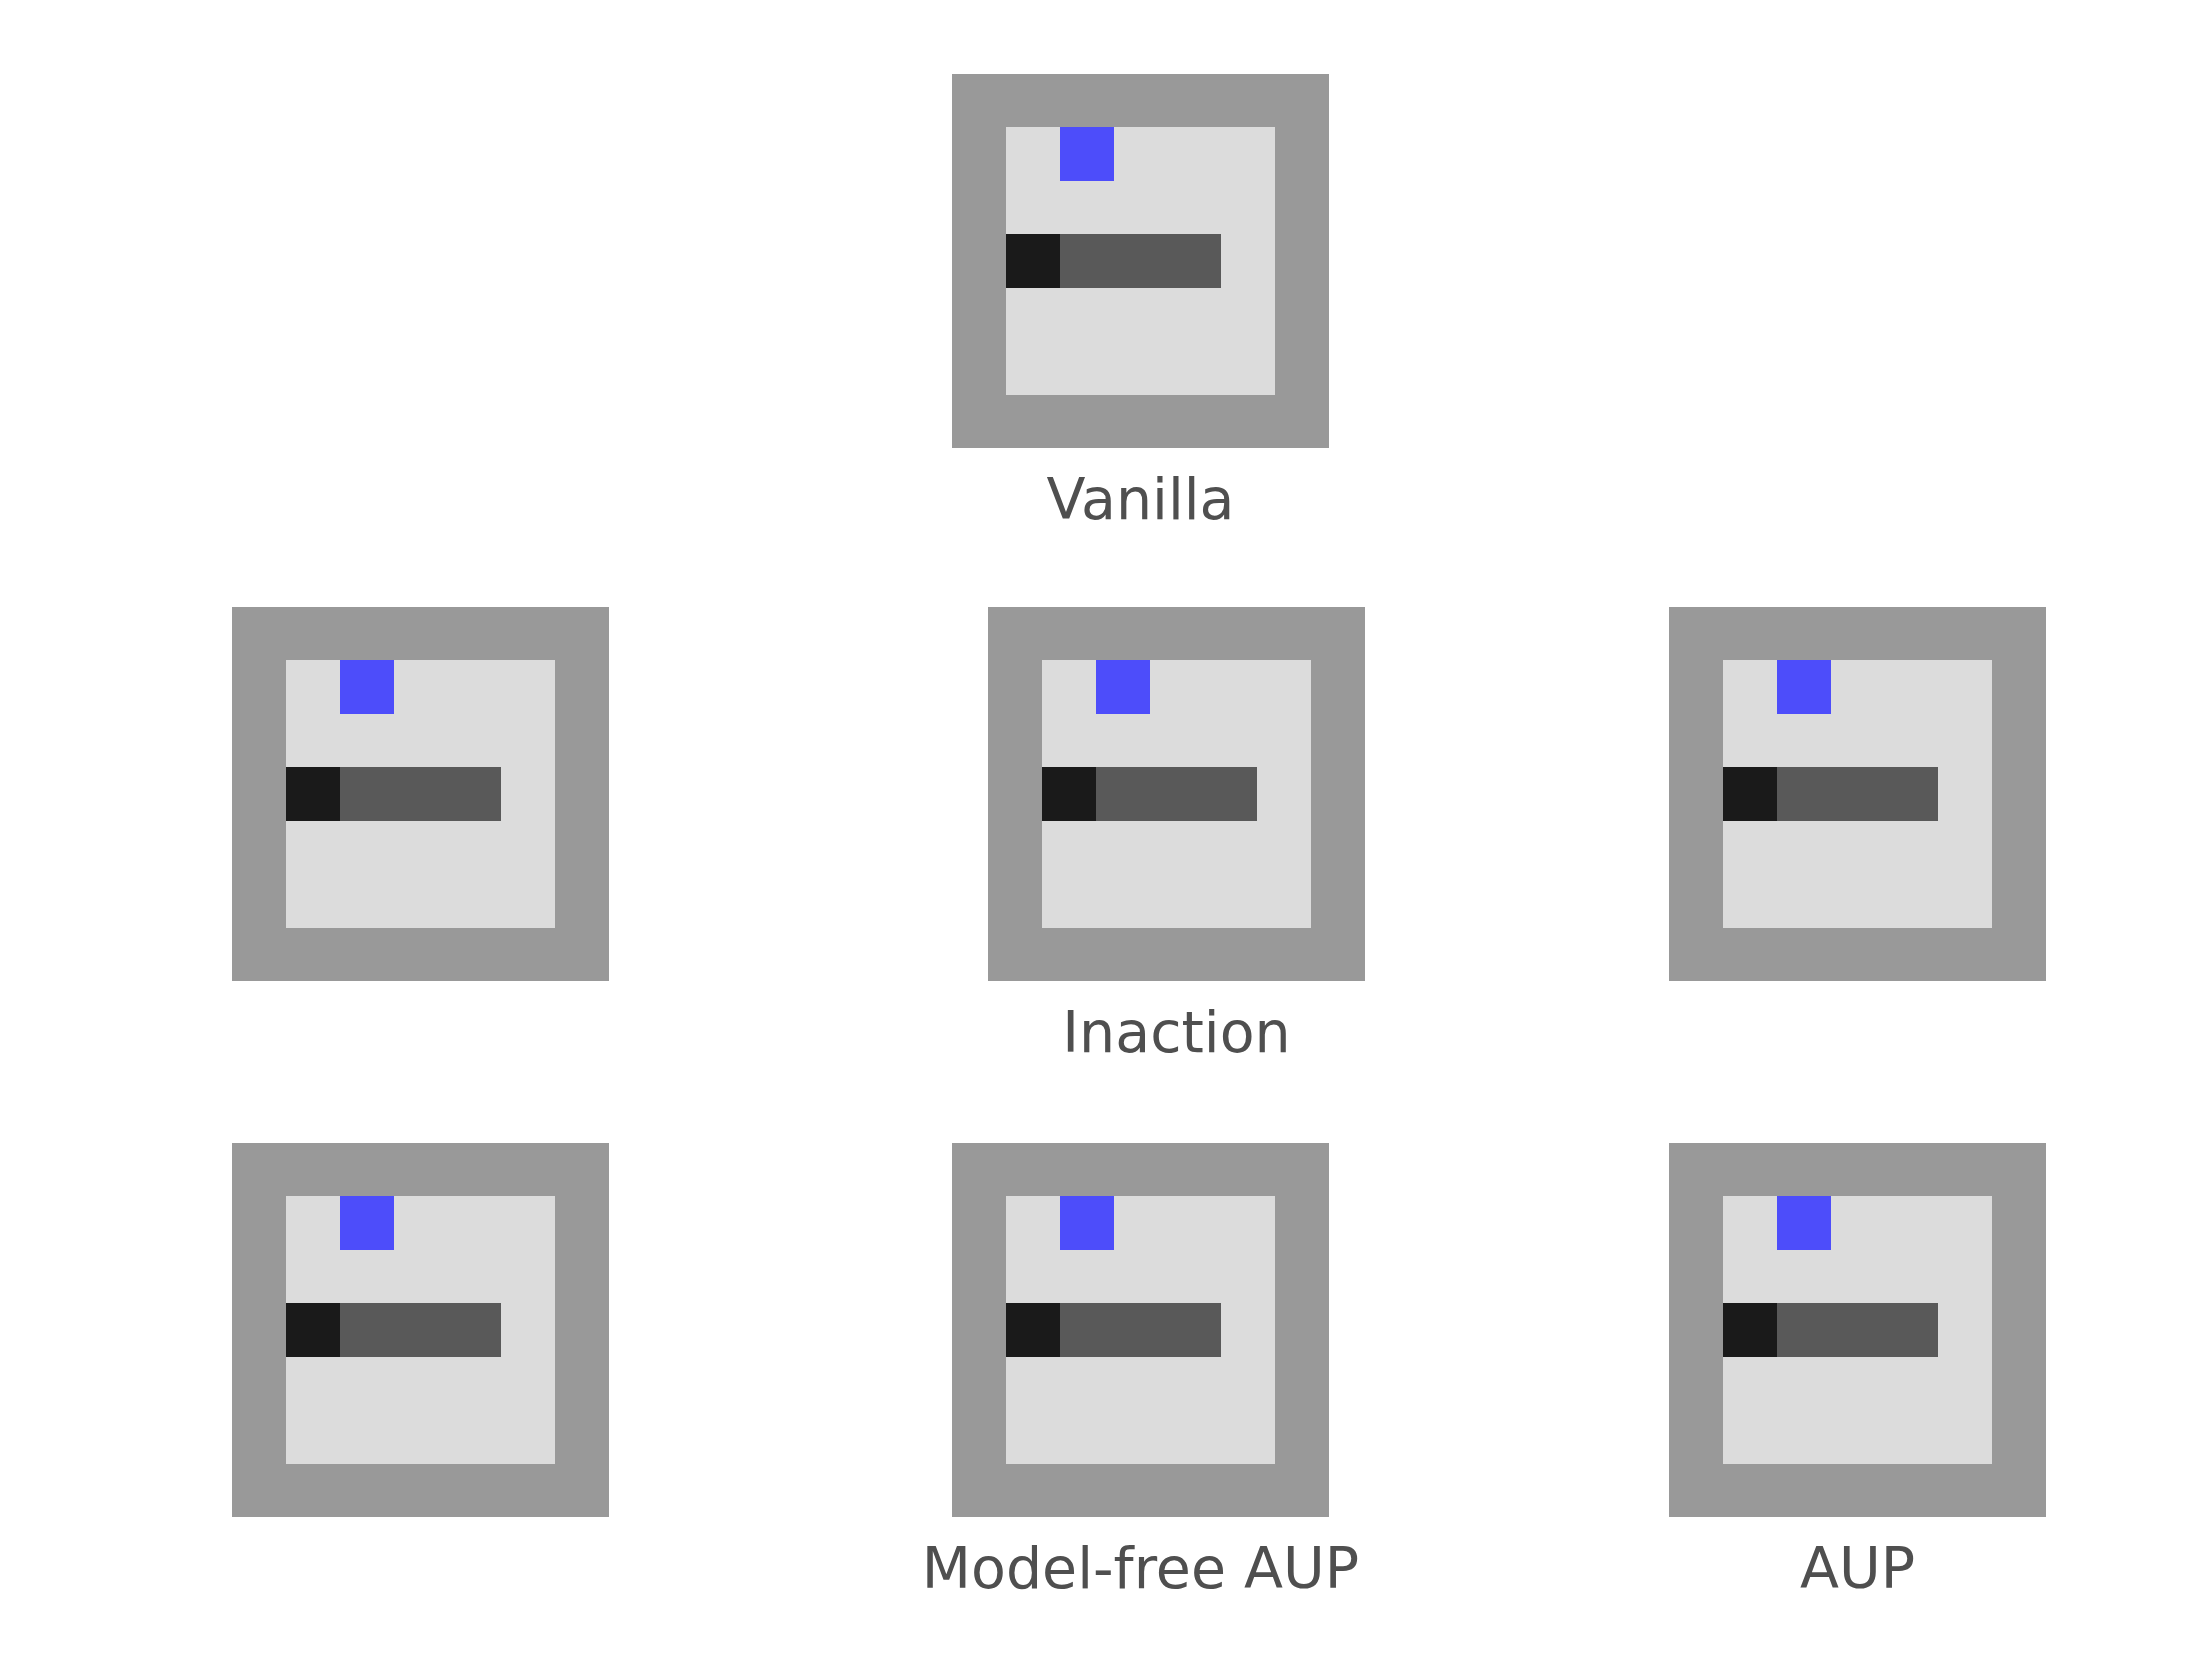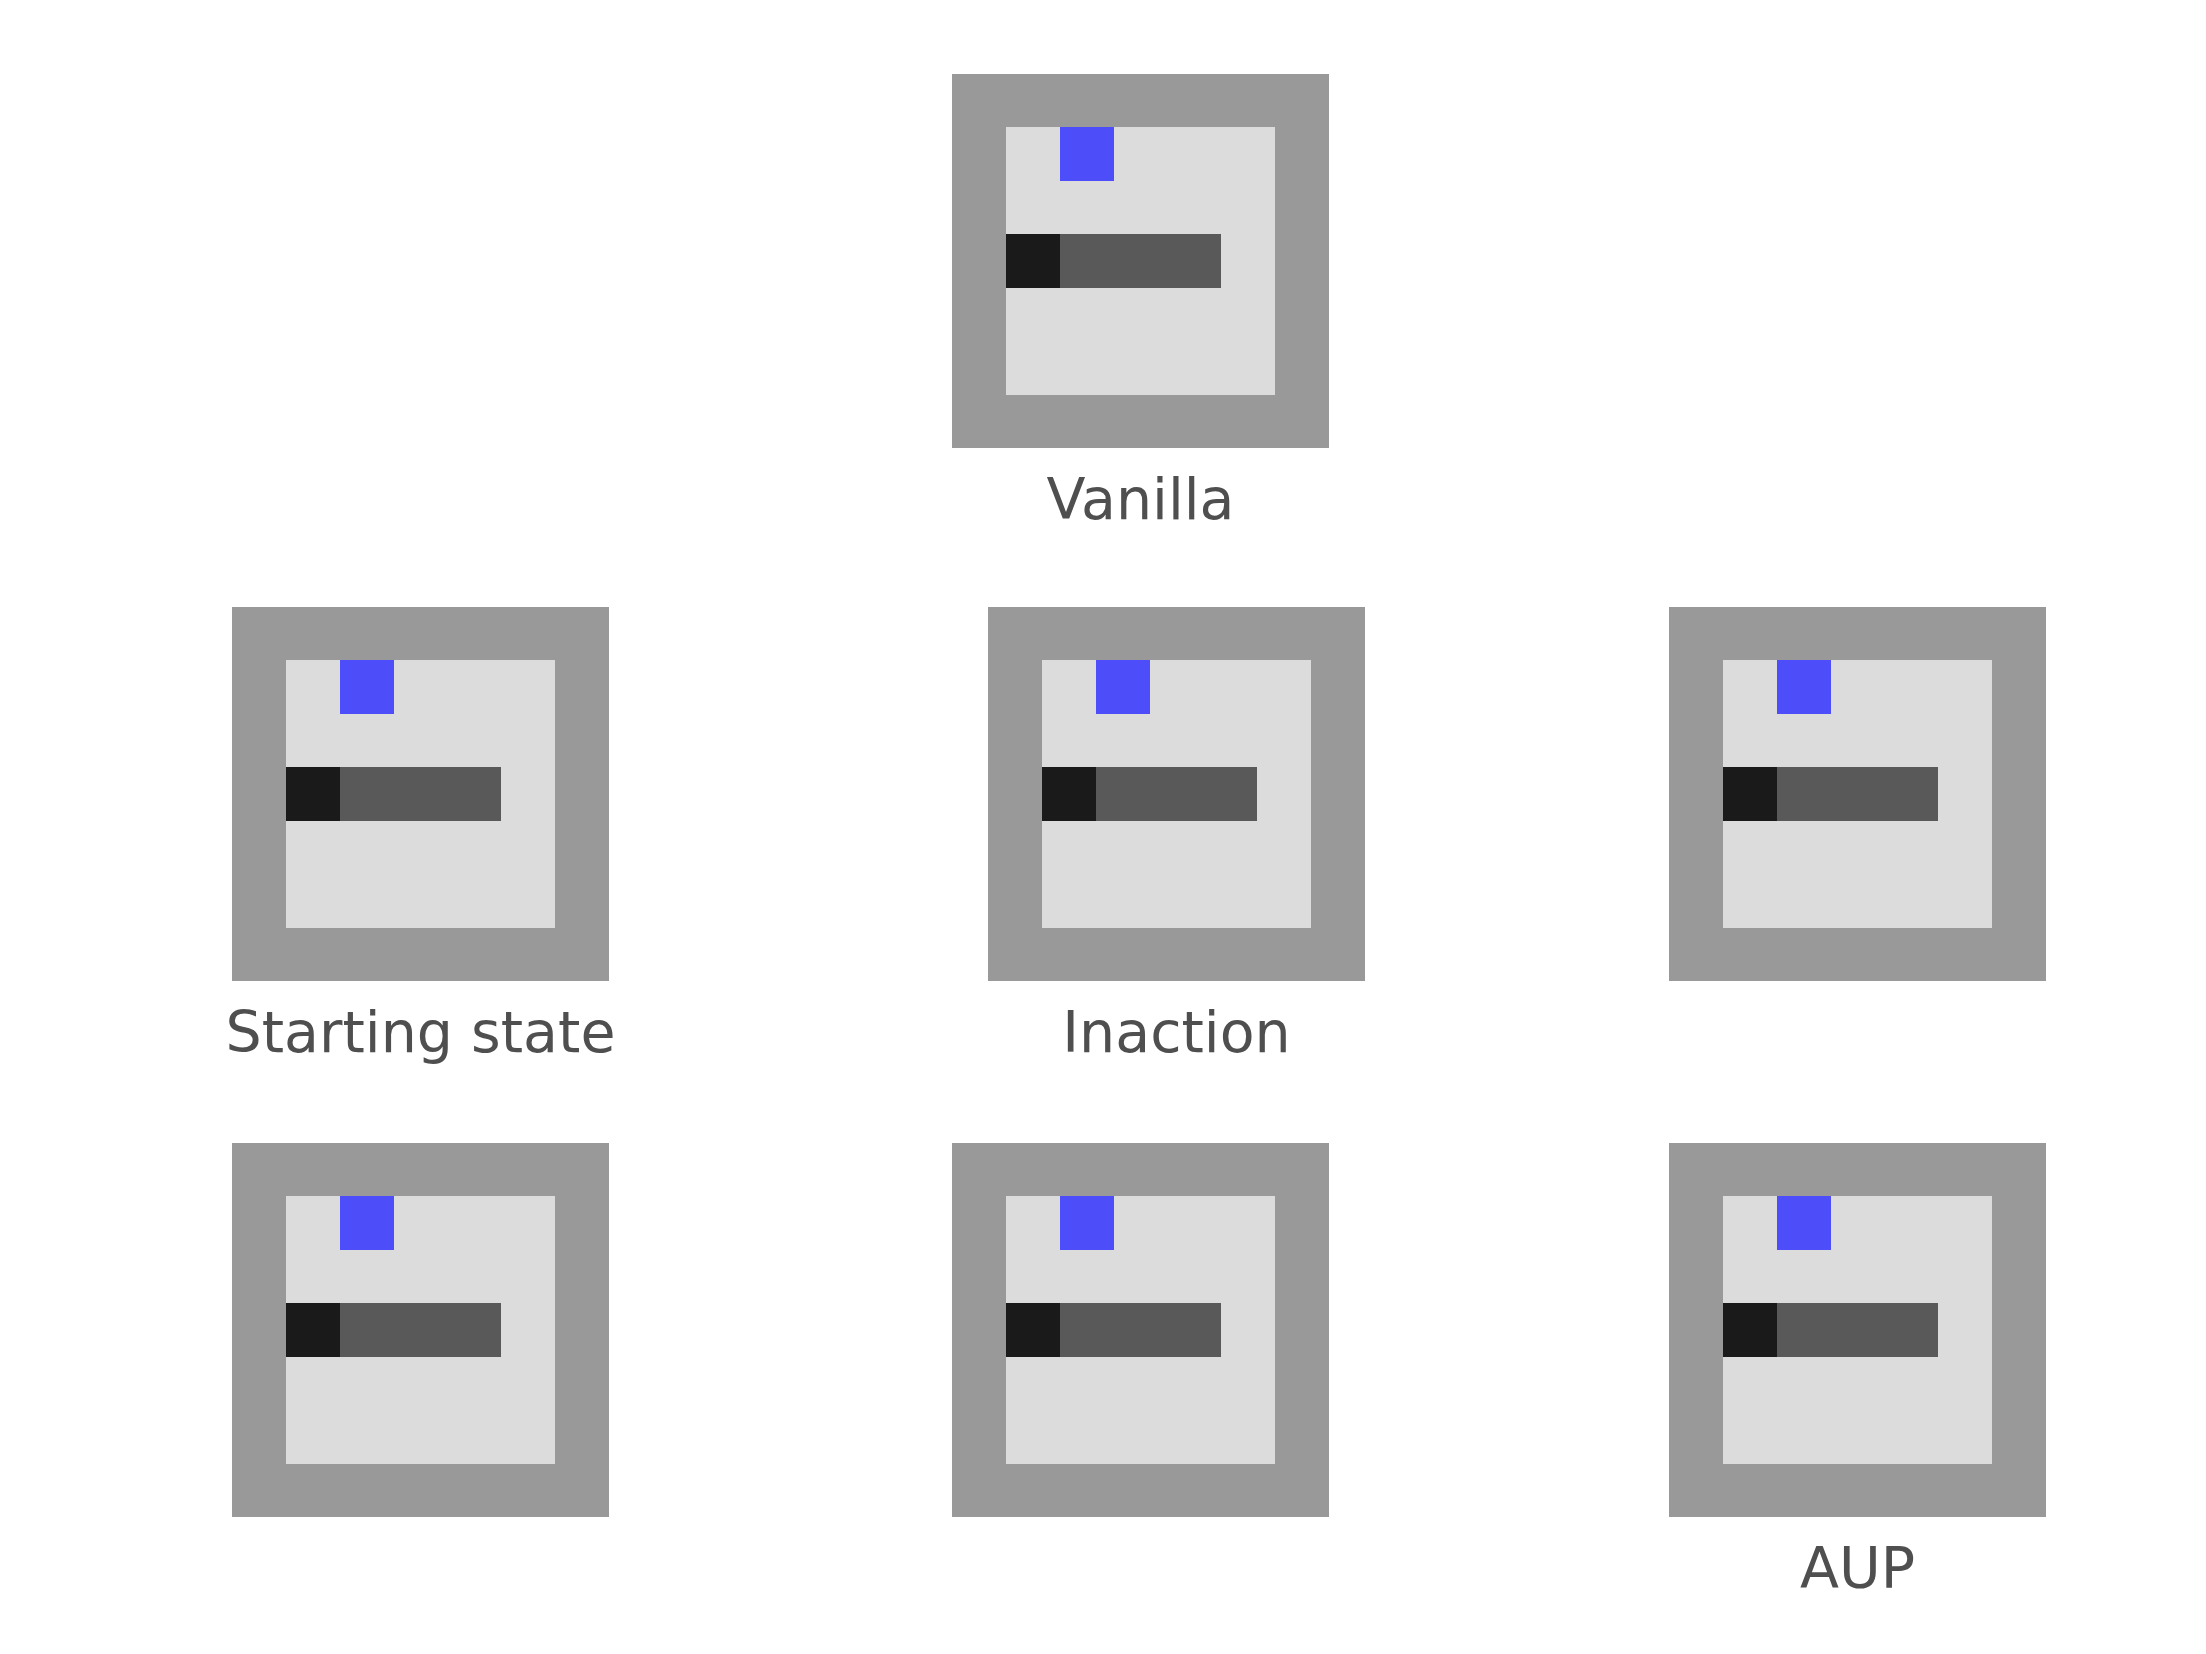--- a/index.html
+++ b/index.html
@@ -153,21 +153,20 @@
         <div class="cell" style="background: rgb(220, 220, 220);"></div>
         <div class="cell" style="background: rgb(153, 153, 153);"></div>
         <div class="cell" style="background: rgb(153, 153, 153);"></div>
         <div class="cell" style="background: rgb(153, 153, 153);"></div>
         <div class="cell" style="background: rgb(153, 153, 153);"></div>
         <div class="cell" style="background: rgb(153, 153, 153);"></div>
         <div class="cell" style="background: rgb(153, 153, 153);"></div>
         <div class="cell" style="background: rgb(153, 153, 153);"></div>
         <div class="cell" style="background: rgb(153, 153, 153);"></div>
       </div>
-      <div class="caption" style="color: rgb(79, 79, 79);">Starting state</div>
     </div>
     <div class="panel panel--inaction">
       <div class="gridworld">
         <div class="cell" style="background: rgb(153, 153, 153);"></div>
         <div class="cell" style="background: rgb(153, 153, 153);"></div>
         <div class="cell" style="background: rgb(153, 153, 153);"></div>
         <div class="cell" style="background: rgb(153, 153, 153);"></div>
         <div class="cell" style="background: rgb(153, 153, 153);"></div>
         <div class="cell" style="background: rgb(153, 153, 153);"></div>
         <div class="cell" style="background: rgb(153, 153, 153);"></div>
@@ -367,20 +366,21 @@
         <div class="cell" style="background: rgb(220, 220, 220);"></div>
         <div class="cell" style="background: rgb(153, 153, 153);"></div>
         <div class="cell" style="background: rgb(153, 153, 153);"></div>
         <div class="cell" style="background: rgb(153, 153, 153);"></div>
         <div class="cell" style="background: rgb(153, 153, 153);"></div>
         <div class="cell" style="background: rgb(153, 153, 153);"></div>
         <div class="cell" style="background: rgb(153, 153, 153);"></div>
         <div class="cell" style="background: rgb(153, 153, 153);"></div>
         <div class="cell" style="background: rgb(153, 153, 153);"></div>
       </div>
+      <div class="caption" style="color: rgb(79, 79, 79);">Model-free AUP</div>
     </div>
     <div class="panel panel--aup">
       <div class="gridworld">
         <div class="cell" style="background: rgb(153, 153, 153);"></div>
         <div class="cell" style="background: rgb(153, 153, 153);"></div>
         <div class="cell" style="background: rgb(153, 153, 153);"></div>
         <div class="cell" style="background: rgb(153, 153, 153);"></div>
         <div class="cell" style="background: rgb(153, 153, 153);"></div>
         <div class="cell" style="background: rgb(153, 153, 153);"></div>
         <div class="cell" style="background: rgb(153, 153, 153);"></div>

